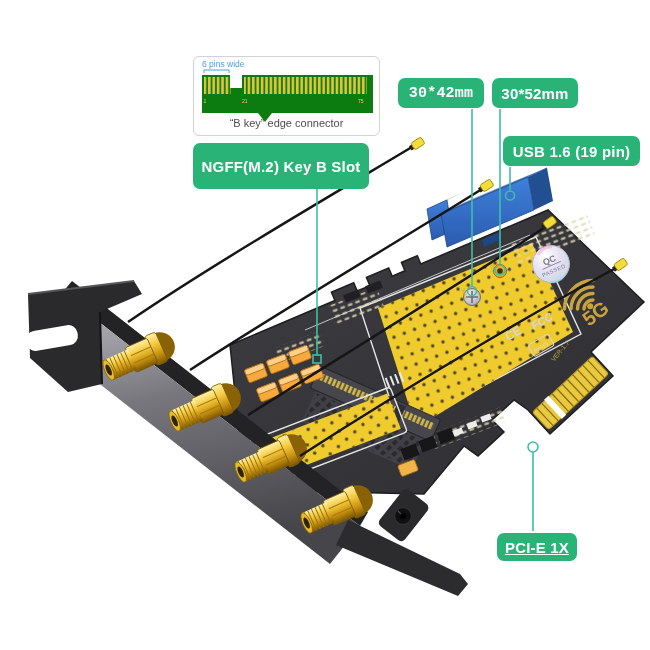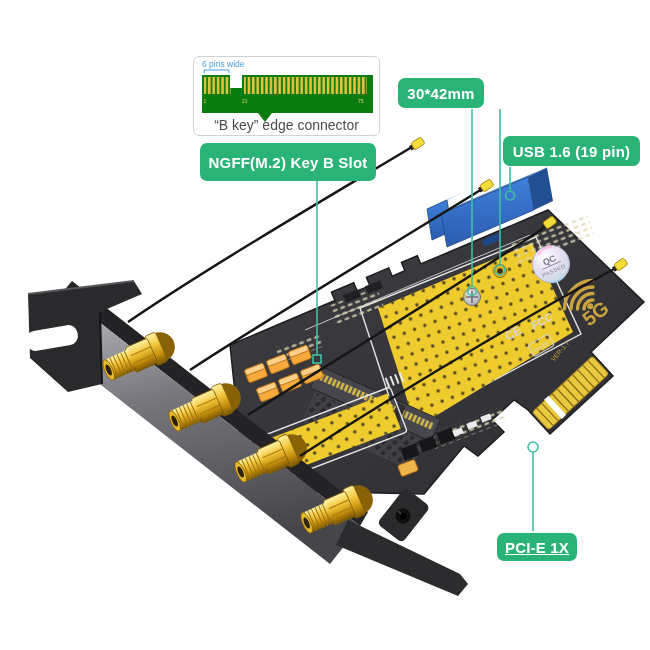--- a/index.html
+++ b/index.html
@@ -6,21 +6,21 @@
   .stage{position:relative;width:650px;height:650px;background:#fff;overflow:hidden;
          font-family:"Liberation Sans",sans-serif;}
   .scene{position:absolute;left:0;top:0;}
   .callout{position:absolute;background:var(--accent-green,#2ab377);color:#fff;
            font-weight:bold;font-size:15px;text-align:center;border-radius:7px;
            display:flex;align-items:center;justify-content:center;letter-spacing:.2px;}
   .inset{position:absolute;left:193px;top:56px;width:187px;height:80px;background:#fff;
          border:1.5px solid #d2d2d2;border-radius:6px;box-sizing:border-box;}
   .inset svg{position:absolute;left:0;top:0;}
   .inset .caption{position:absolute;left:0;top:60px;width:100%;text-align:center;
-                  font-size:14px;color:#4c4c4c;}
+                  font-size:11px;color:#4c4c4c;}
 </style>
 </head>
 <body>
 
 <div class="stage">
 
 <svg class="scene" width="650" height="650" viewBox="0 0 650 650">
   <defs>
     <linearGradient id="pcbG" x1="0" y1="0" x2="1" y2="1">
       <stop offset="0" stop-color="#3d3d42"></stop>
@@ -360,25 +360,28 @@
     <g fill="#e5cc62" font-size="5">
       <text x="9.5" y="46">1</text>
       <text x="48" y="46">21</text>
       <text x="164" y="46">75</text>
     </g>
     <polygon points="64,56 78,56 71,65" fill="#0c7c10"></polygon>
   </svg>
   <div class="caption">“B key”  edge connector</div>
 </div>
 
-<div class="callout" style="left:193px;top:143px;width:176px;height:38px;margin-left:7px;">
+<div class="callout" style="left:193px;top:143px;width:176px;height:46px;">
   <span>NGFF(M.2) Key B Slot</span>
 </div>
-<div class="callout" style="left:398px;top:78px;width:86px;height:30px;">
+<div class="callout" style="left:398px;top:78px;width:86px;height:30px;font-family:Liberation Mono, monospace;">
   <span>30*42mm</span>
+</div>
+<div class="callout" style="left:492px;top:78px;width:86px;height:30px;">
+  <span>30*52mm</span>
 </div>
 <div class="callout" style="left:503px;top:136px;width:137px;height:30px;">
   <span>USB 1.6 (19 pin)</span>
 </div>
 <div class="callout" style="left:497px;top:533px;width:80px;height:28px;text-decoration:underline;">
   <span>PCI-E 1X</span>
 </div>
 
 </div>
 

